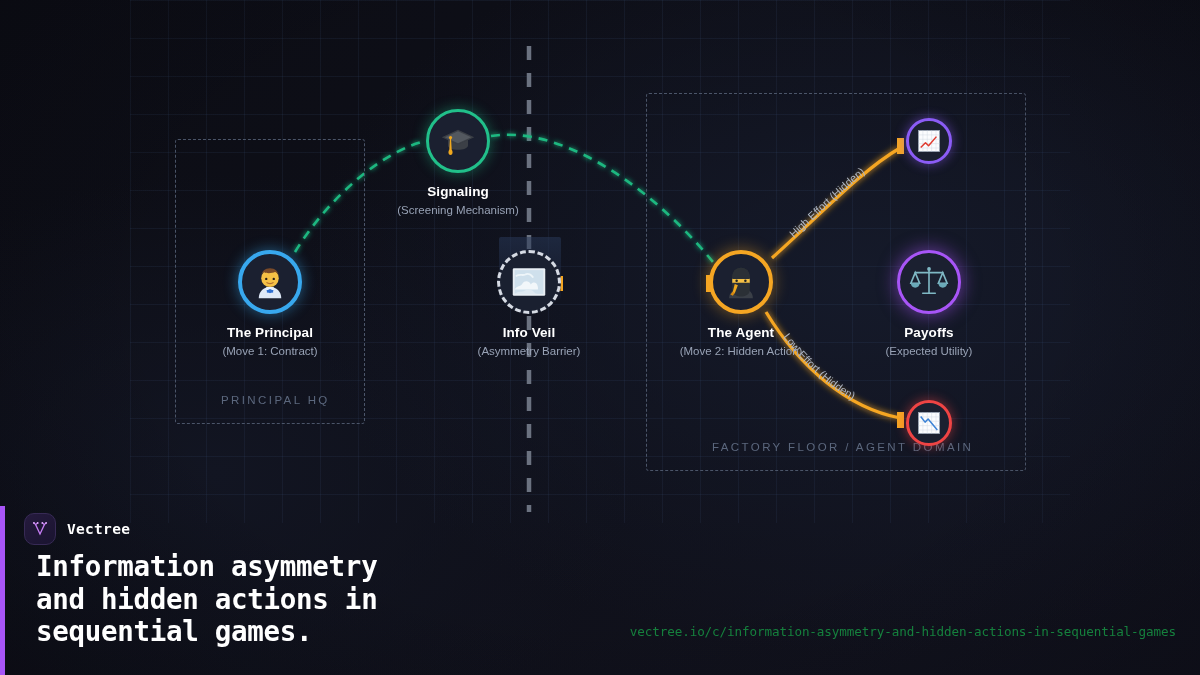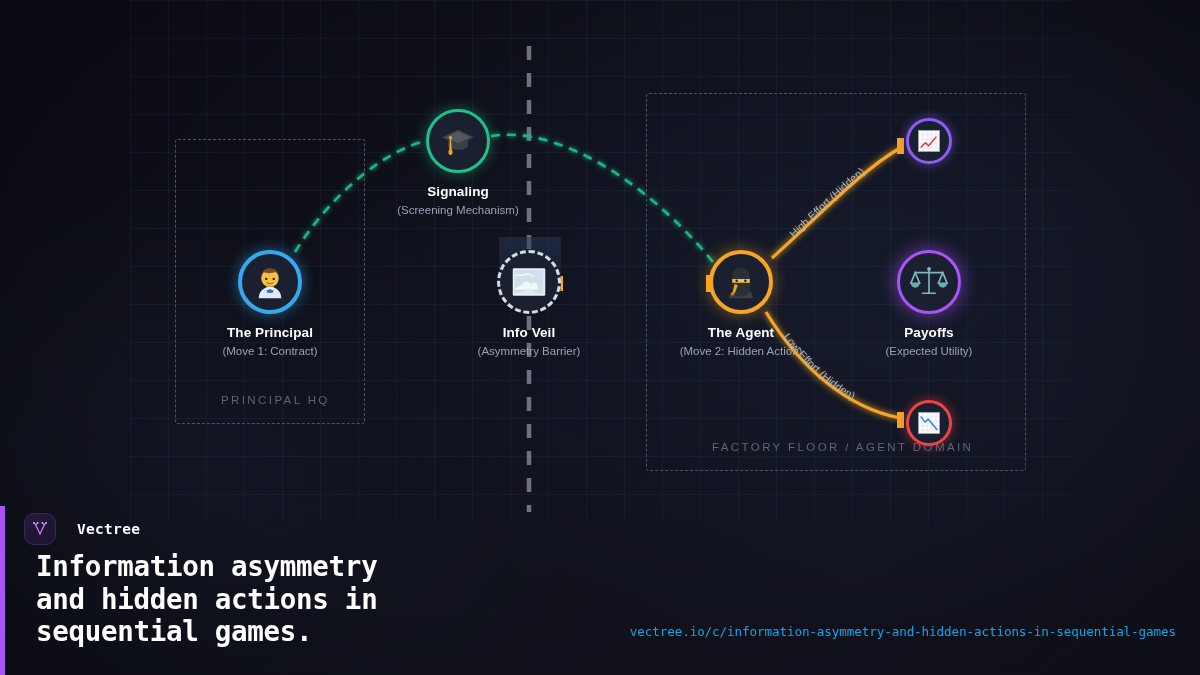--- a/index.html
+++ b/index.html
@@ -83,21 +83,21 @@
   .ring.dashed { border:3.5px dashed #d6dbe4; background:#1a2030; }
   .ring.violet-sm { border:3px solid #8b5cf6; box-shadow:0 0 11px 1px rgba(139,92,246,.45); }
   .ring.red-sm { border:3px solid #ef4444; box-shadow:0 0 11px 1px rgba(239,68,68,.45); }
 
   .veil-plate {
     position:absolute;
     left:499px; top:237px; width:62px; height:62px;
     background:linear-gradient(180deg,rgba(40,56,88,.55),rgba(24,32,52,.35));
     border-radius:2px;
   }
-  .brand { position:absolute; left:24px; top:513px; display:flex; align-items:center; gap:21px; }
+  .brand { position:absolute; left:24px; top:513px; display:flex; align-items:center; gap:11px; }
   .brand-logo {
     width:32px; height:32px; border-radius:10px;
     background:linear-gradient(145deg,#251a3d,#1a1430);
     border:1px solid #372a55;
     display:flex; align-items:center; justify-content:center;
   }
   .brand-name {
     font-family:"DejaVu Sans Mono", monospace;
     font-size:14.5px; font-weight:bold; color:#ffffff; letter-spacing:.3px;
   }
@@ -105,21 +105,21 @@
     position:absolute; left:24px; top:550px;
     font-family:"DejaVu Sans Mono", monospace;
     font-size:27.5px; font-weight:bold; line-height:32.5px;
     color:#ffffff; letter-spacing:-0.3px;
     white-space:pre;
     margin-left:12px;
   }
   .url {
     position:absolute; right:24px; top:624px;
     font-family:"DejaVu Sans Mono", monospace;
-    font-size:12.6px; color:#0ea5e9; letter-spacing:-0.1px;
+    font-size:12.6px; color:#15803d; letter-spacing:-0.1px;
     white-space:nowrap;
   }
   .accent-bar {
     position:absolute; left:0; top:506px; width:5px; height:169px;
     background:#a855f7;
   }
 
   .edge-label {
     font-family:"Liberation Sans", sans-serif;
     font-size:11px;

